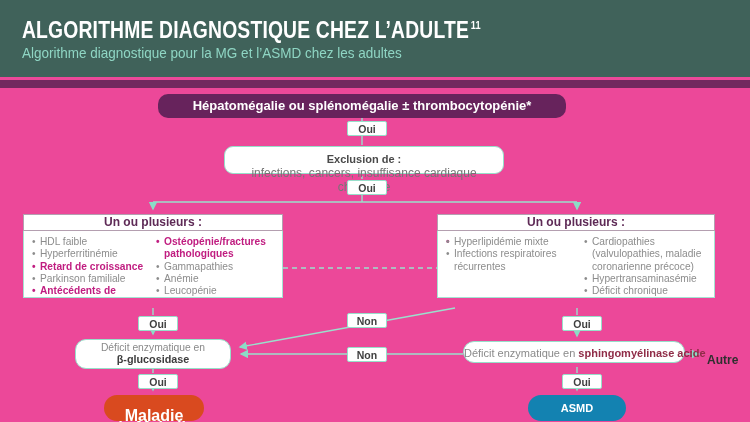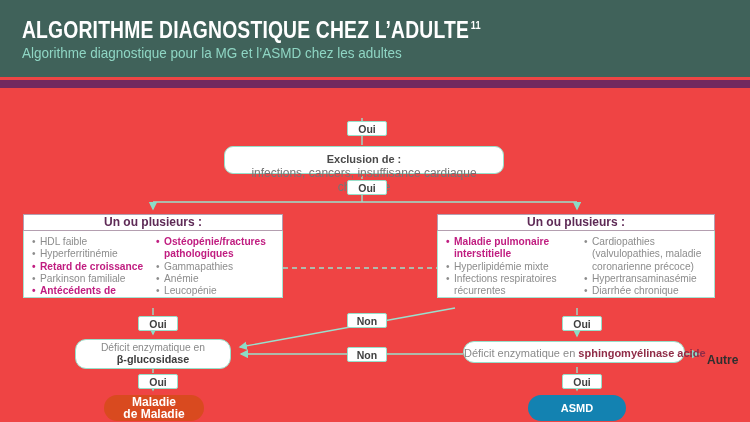--- a/index.html
+++ b/index.html
@@ -1,18 +1,18 @@
 <!DOCTYPE html>
 <html style="--c-header_bg: #40625a; --c-subtitle: #8fd6c4; --c-stripe: #72295f; --c-root_box: #67235c; --c-line: #97dfca; --c-highlight: #c01d80; --c-muted: #8c8c8c; --c-criteria_title: #5e2a56; --c-maroon: #8f2c47; --c-gaucher: #d94a1f; --c-asmd: #1382b1;"><head>
 <meta charset="utf-8">
 <style>
   html,body{margin:0;padding:0;}
   .page{
     position:relative; width:750px; height:422px; overflow:hidden;
-    background:#ef4444;
+    background:#ec4899;
     font-family:"Liberation Sans","DejaVu Sans",sans-serif;
     -webkit-font-smoothing:antialiased;
   }
   
   .header{
     position:absolute; left:0; top:0; width:750px; height:77px;
     background:var(--c-header_bg,#40625a);
   }
   .title-wrap{position:absolute; left:22px; top:17px; color:#fff; white-space:nowrap;}
   .title-line{display:inline-block; transform:scaleX(.84); transform-origin:left center;
@@ -66,21 +66,21 @@
   .test .t1{font-size:10.3px; color:#8a8a8a;}
   .test .t2{font-size:10.8px; font-weight:700; color:#3d3d3d;}
   .test.asmd{left:463px; top:341px; width:222px; height:22px; line-height:23px;
     border-radius:13px; font-size:11px; color:#8a8a8a; white-space:nowrap;}
   .test.asmd b{color:var(--c-maroon,#8f2c47); font-weight:700;}
   .other-label{position:absolute; left:707px; top:353px; font-size:12px; font-weight:700; color:#2f2f2f;}
   
   .result{position:absolute; top:395px; height:26px; border-radius:13px;
     color:#fff; font-weight:700; text-align:center;}
   .result.gaucher{left:104px; width:100px; background:var(--c-gaucher,#d94a1f);
-    font-size:12px; line-height:12px; padding-top:1px; box-sizing:border-box;}
+    font-size:16px; line-height:12px; padding-top:15px; box-sizing:border-box;}
   .result.asmd{left:528px; width:98px; background:var(--c-asmd,#1382b1);
     font-size:11px; line-height:26px;text-align:center;}
   
   .connectors{position:absolute; left:0; top:90px; width:750px; height:332px;}
 </style>
 </head>
 <body>
 
 <div class="page">
 
@@ -112,20 +112,21 @@
       <path d="M577,218 V225"></path>
       <path d="M577,240 V246" marker-end="url(#ah)"></path>
       <path d="M577,277 V283"></path>
       <path d="M577,298 V300" marker-end="url(#ah)"></path>
       <path d="M455,218 L240,257" marker-end="url(#ah)"></path>
       <path d="M463,264 H241" marker-end="url(#ah)"></path>
       <path d="M685,264 H699" marker-end="url(#ah)"></path>
     </g>
   </svg>
 
+  <div class="rootbox">Hépatomégalie ou splénomégalie ± thrombocytopénie*</div>
 
   <div class="tag" style="left:347px; top:121px;">Oui</div>
 
   <div class="softbox exclusion">
     <div class="t1">Exclusion de :</div>
     <div class="t2">infections, cancers, insuffisance cardiaque chronique</div>
   </div>
 
   <div class="tag" style="left:347px; top:180px;">Oui</div>
 
@@ -146,28 +147,28 @@
           <div class="crit-item"><span class="bullet">•</span><span>Leucopénie</span></div>
           <div class="crit-item hl"><span class="bullet">•</span><span>Saignement</span></div>
         </div>
     </div>
   </div>
 
   <div class="critbox right">
     <div class="crit-header">Un ou plusieurs :</div>
     <div class="crit-body">
       <div>
-          <div class="crit-item hl"><span class="bullet">•</span><span>Maladie pulmonaire interstitielle</span></div>
+          <div class="crit-item hl"><span class="bullet">•</span></div>
           <div class="crit-item"><span class="bullet">•</span><span>Hyperlipidémie mixte</span></div>
           <div class="crit-item"><span class="bullet">•</span><span>Infections respiratoires récurrentes</span></div>
         </div>
       <div>
           <div class="crit-item"><span class="bullet">•</span><span>Cardiopathies (valvulopathies, maladie coronarienne précoce)</span></div>
           <div class="crit-item"><span class="bullet">•</span><span>Hypertransaminasémie</span></div>
-          <div class="crit-item"><span class="bullet">•</span><span>Diarrhée chronique</span></div>
+          <div class="crit-item"><span class="bullet">•</span><span>Déficit chronique</span></div>
         </div>
     </div>
   </div>
 
   <div class="tag" style="left:138px; top:316px;">Oui</div>
   <div class="tag" style="left:562px; top:316px;">Oui</div>
   <div class="tag" style="left:347px; top:313px;">Non</div>
   <div class="tag" style="left:347px; top:347px;">Non</div>
 
   <div class="softbox test gaucher">

